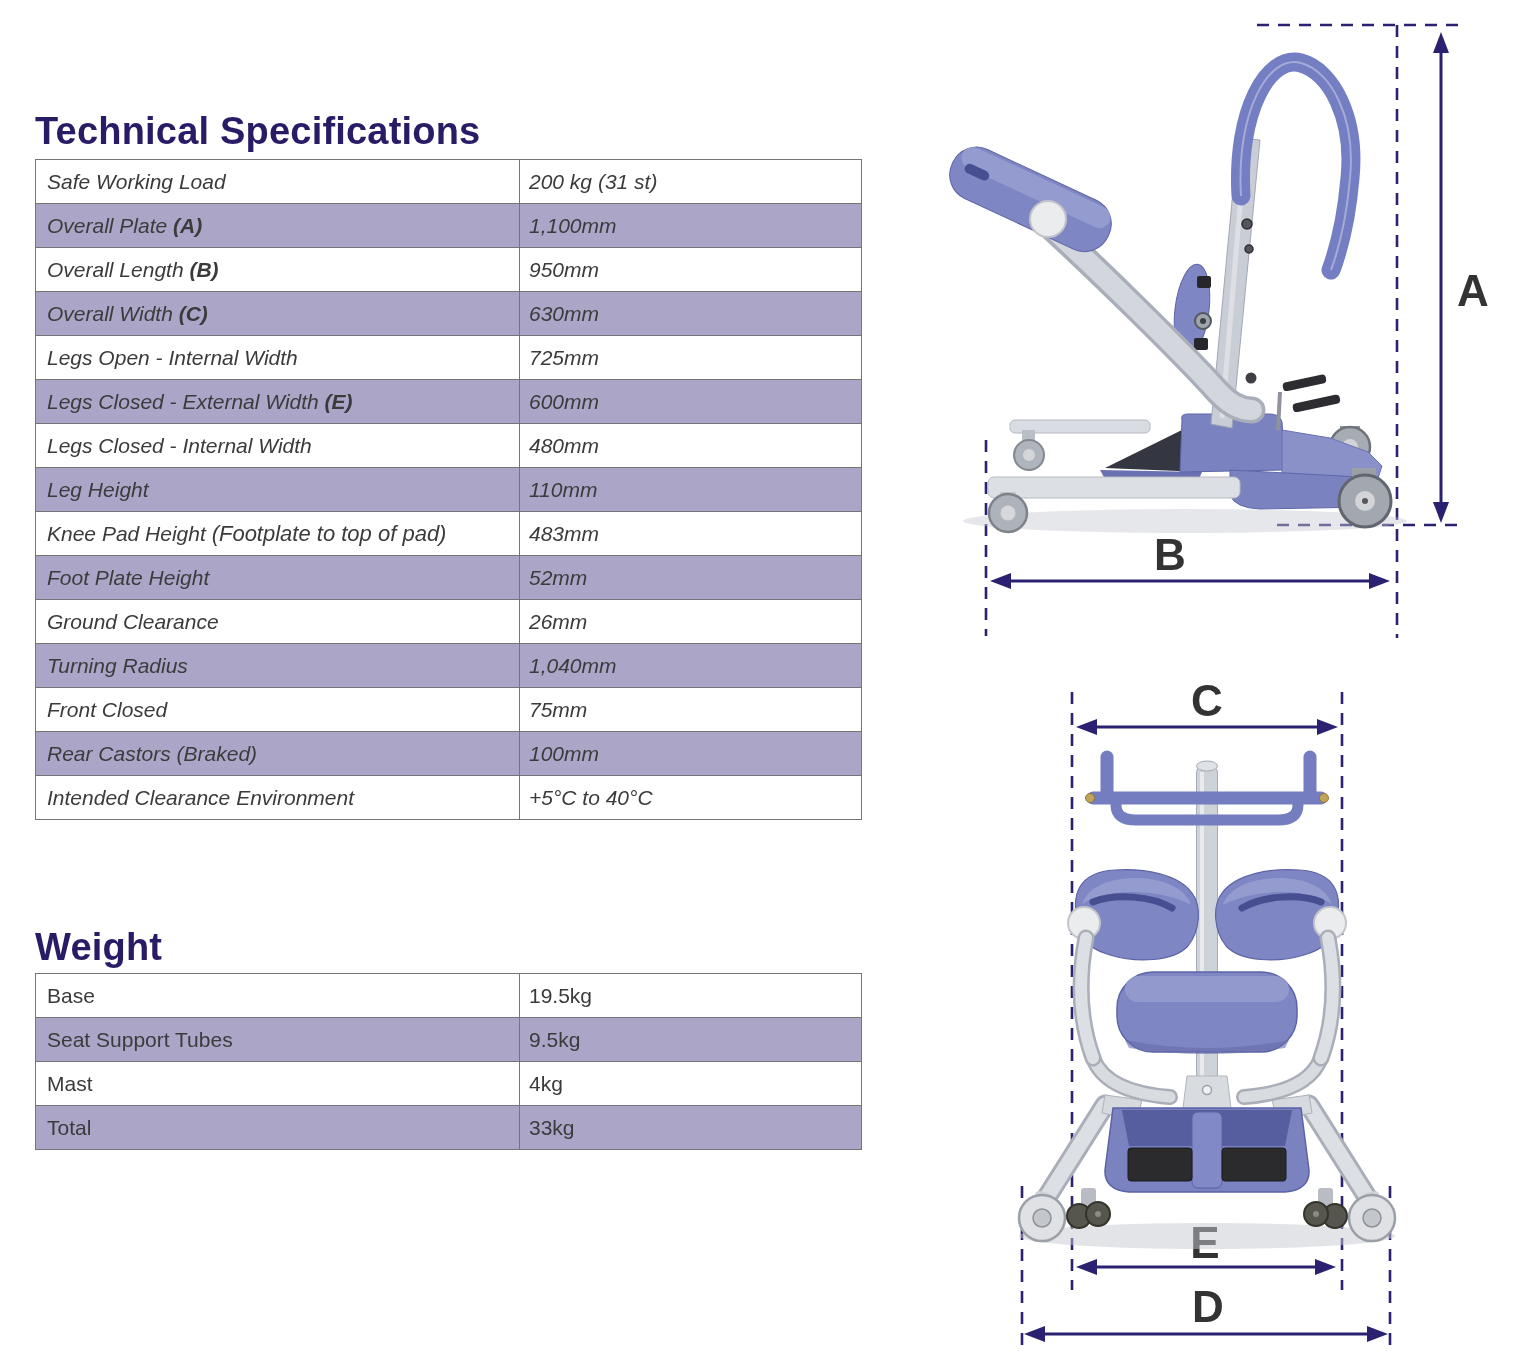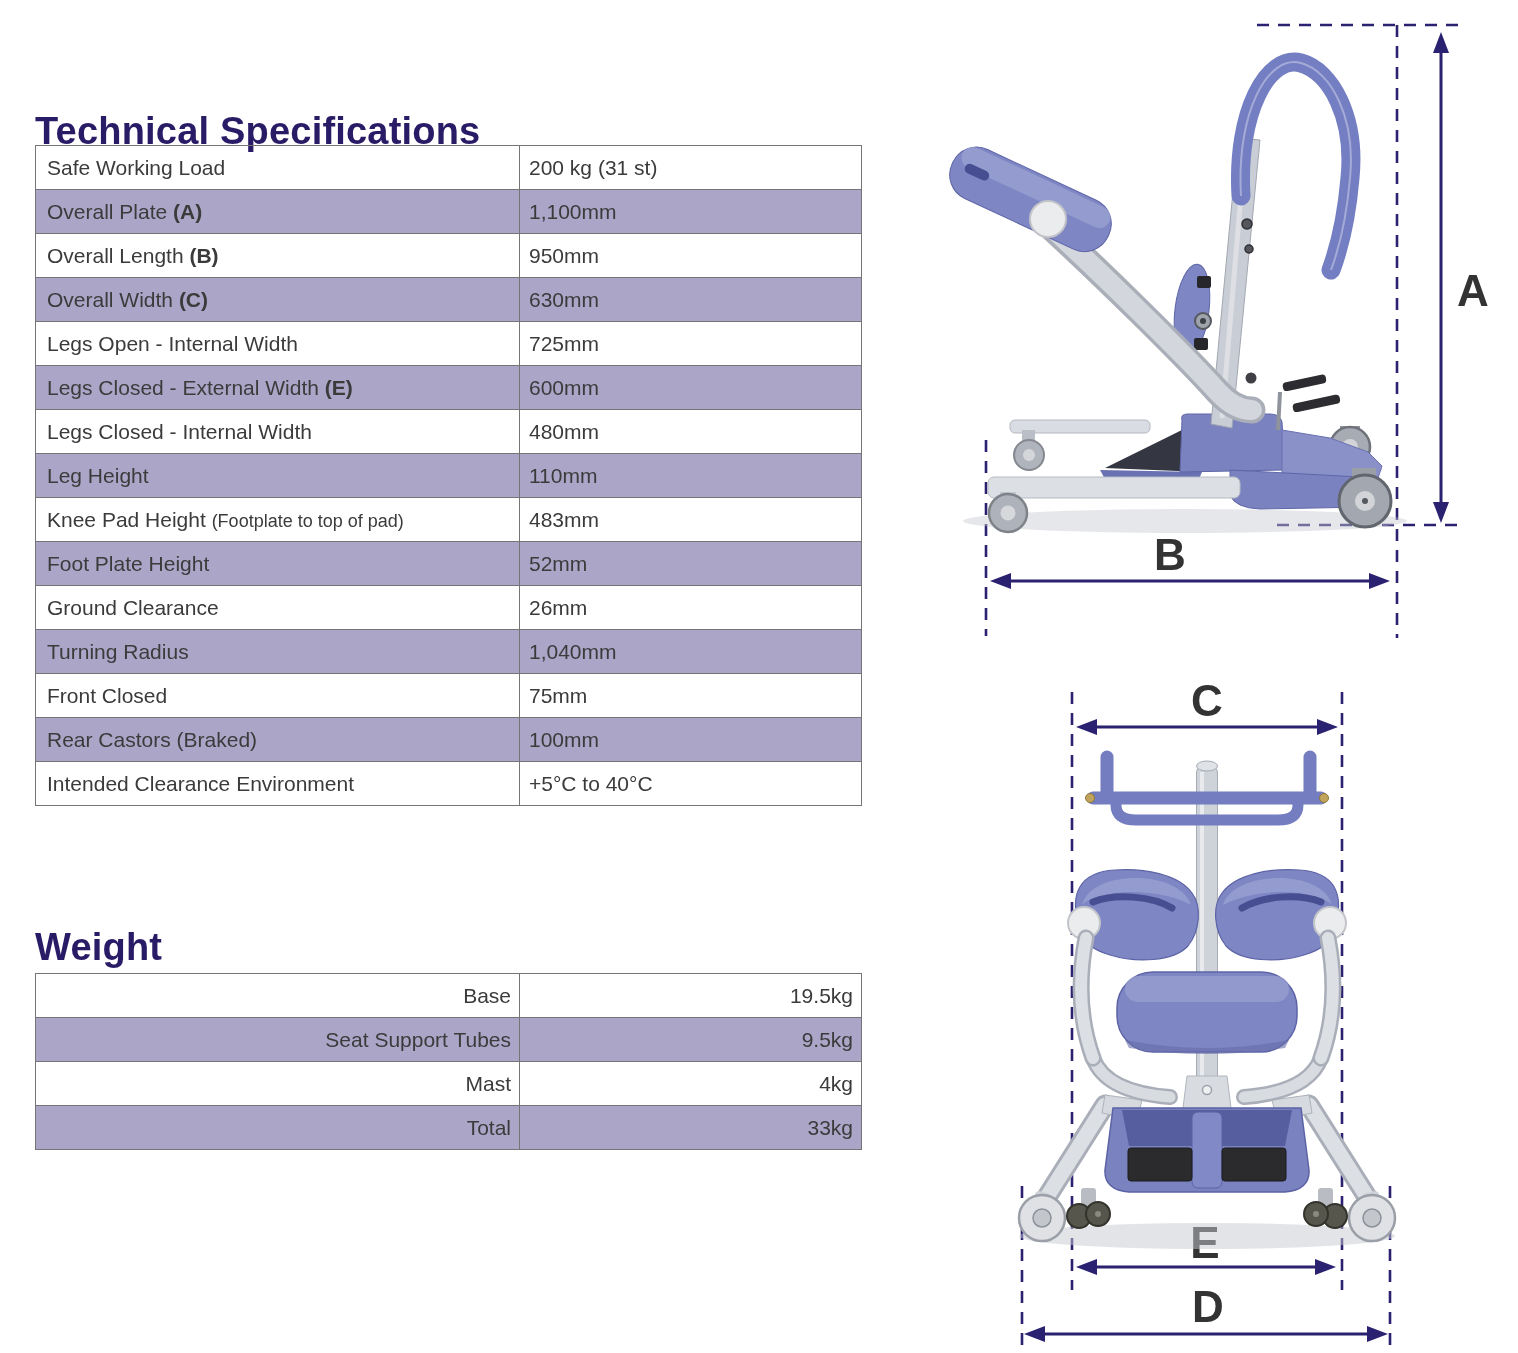--- a/index.html
+++ b/index.html
@@ -10,30 +10,30 @@
   .heading{
     position:absolute;left:35px;font-size:38px;font-weight:bold;
     color:#2a1b66;letter-spacing:.2px;
   }
   #spec-heading{top:110px;}
   #weight-heading{top:926px;}
   table.spec{
     position:absolute;left:35px;width:827px;border-collapse:collapse;
     table-layout:fixed;font-size:21px;color:#3b3b3b;
   }
-  #spec-table{top:145px;}
-  #weight-table{top:973px;text-align:right;}
+  #spec-table{top:159px;font-style:italic;}
+  #weight-table{top:973px;}
   table.spec td{
     border:1.6px solid #757578;height:43px;padding:0 8px 0 11px;
     vertical-align:middle;overflow:hidden;white-space:nowrap;
   }
   table.spec td.val{padding-left:9px;}
   table.spec tr:nth-child(even){background:#aba5c8;}
   .b{font-weight:bold;}
-  .sm{font-size:18px;}
+  .sm{font-size:22px;}
   #diagram{position:absolute;left:930px;top:0;}
   .dash{stroke:#2b2171;stroke-width:2.6;stroke-dasharray:12 9;fill:none;}
   .dim{stroke:#2b2171;stroke-width:3;fill:none;}
   .dimhead{fill:#2b2171;stroke:none;}
   .lbl{font-size:44px;font-weight:bold;fill:#333333;}
 </style>
 </head>
 <body>
 
 <div>

